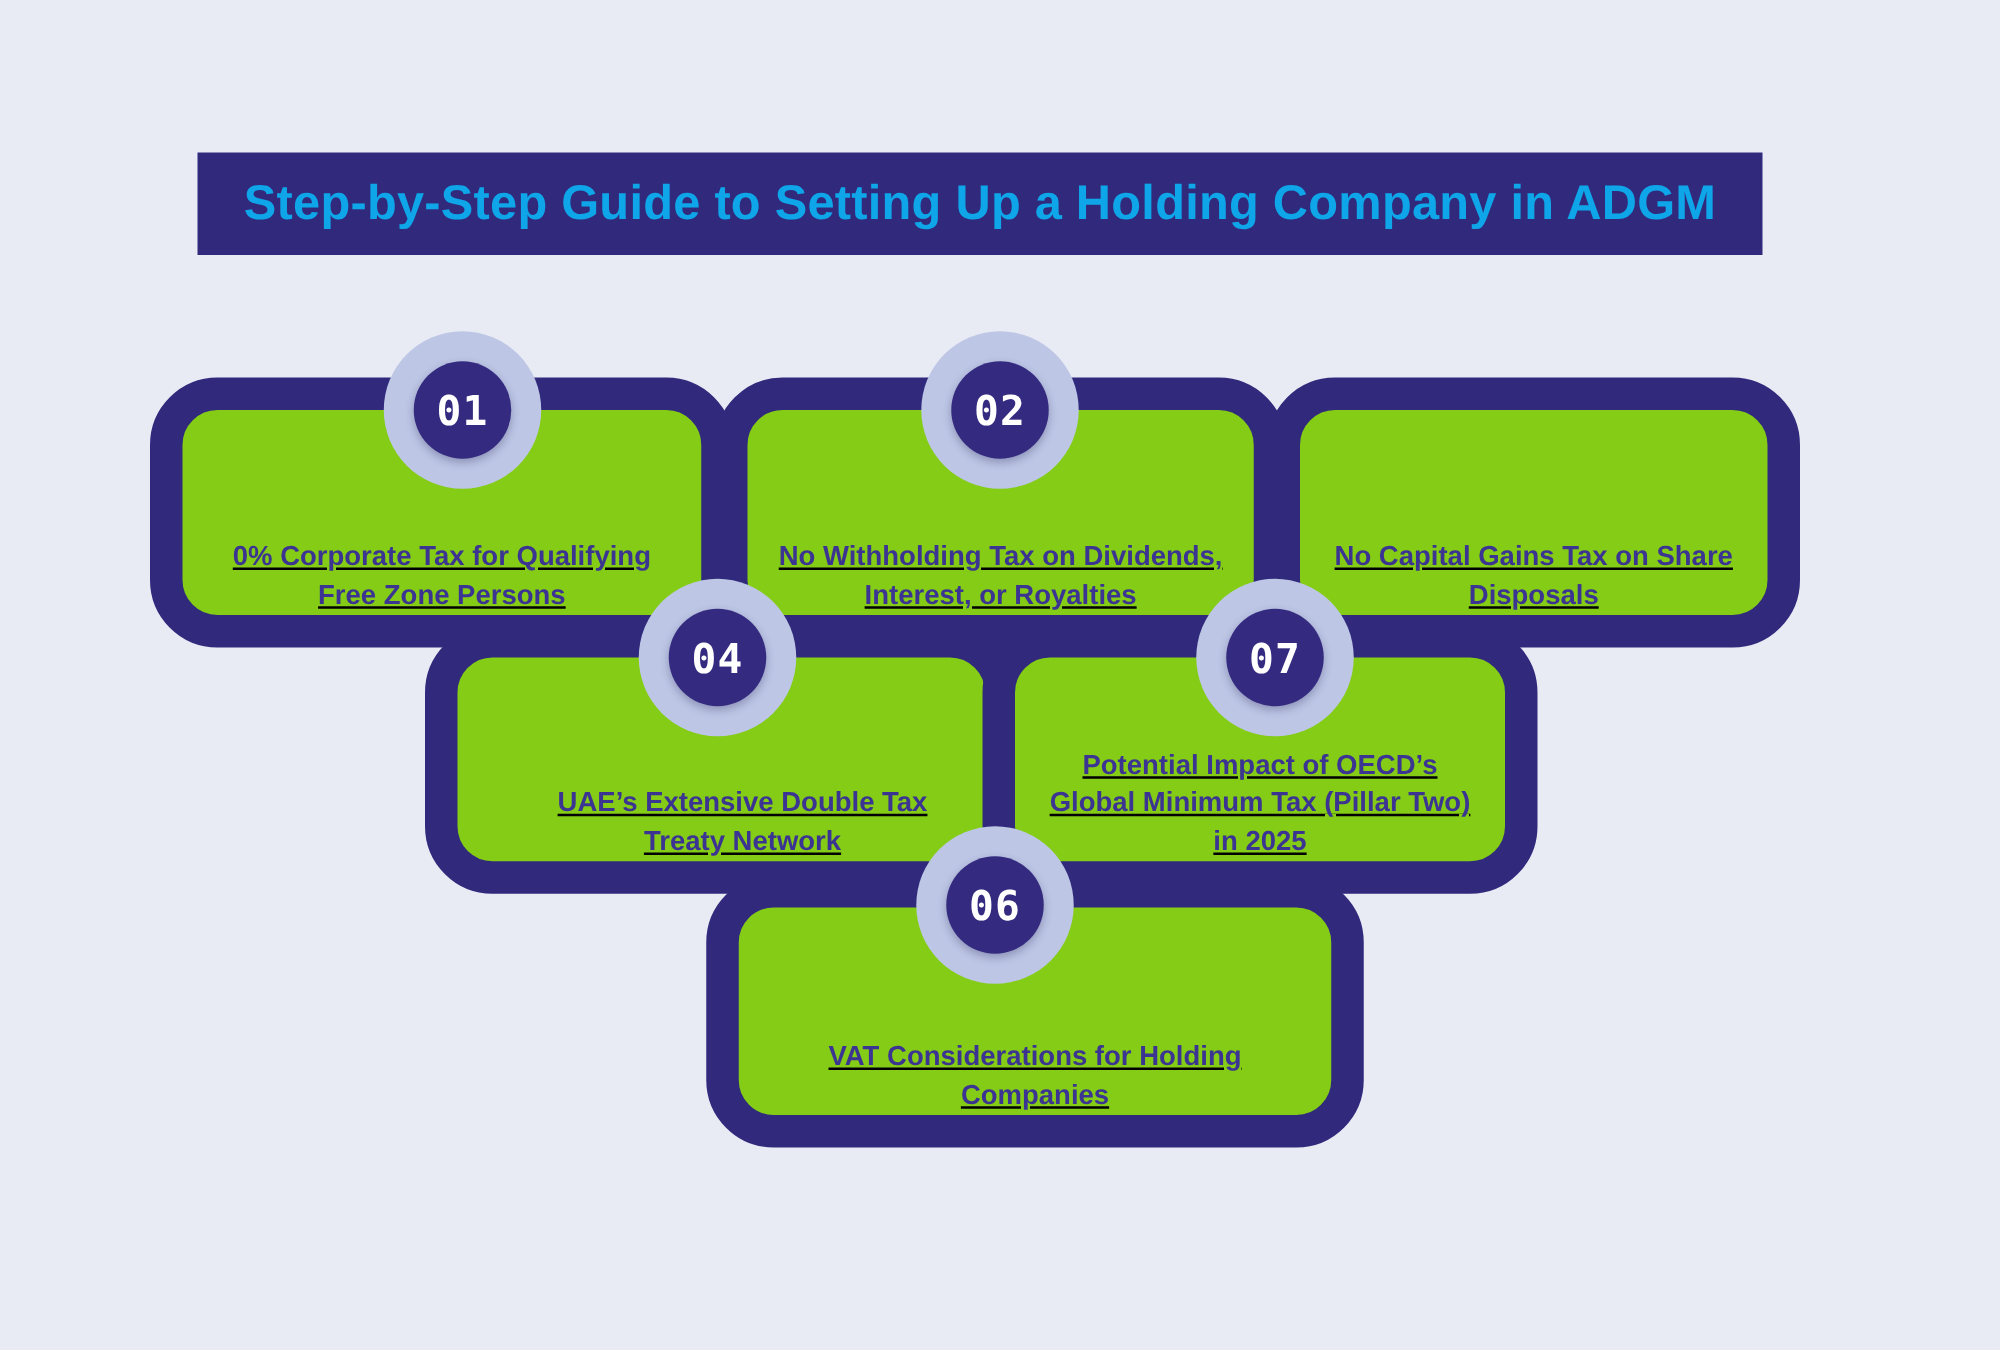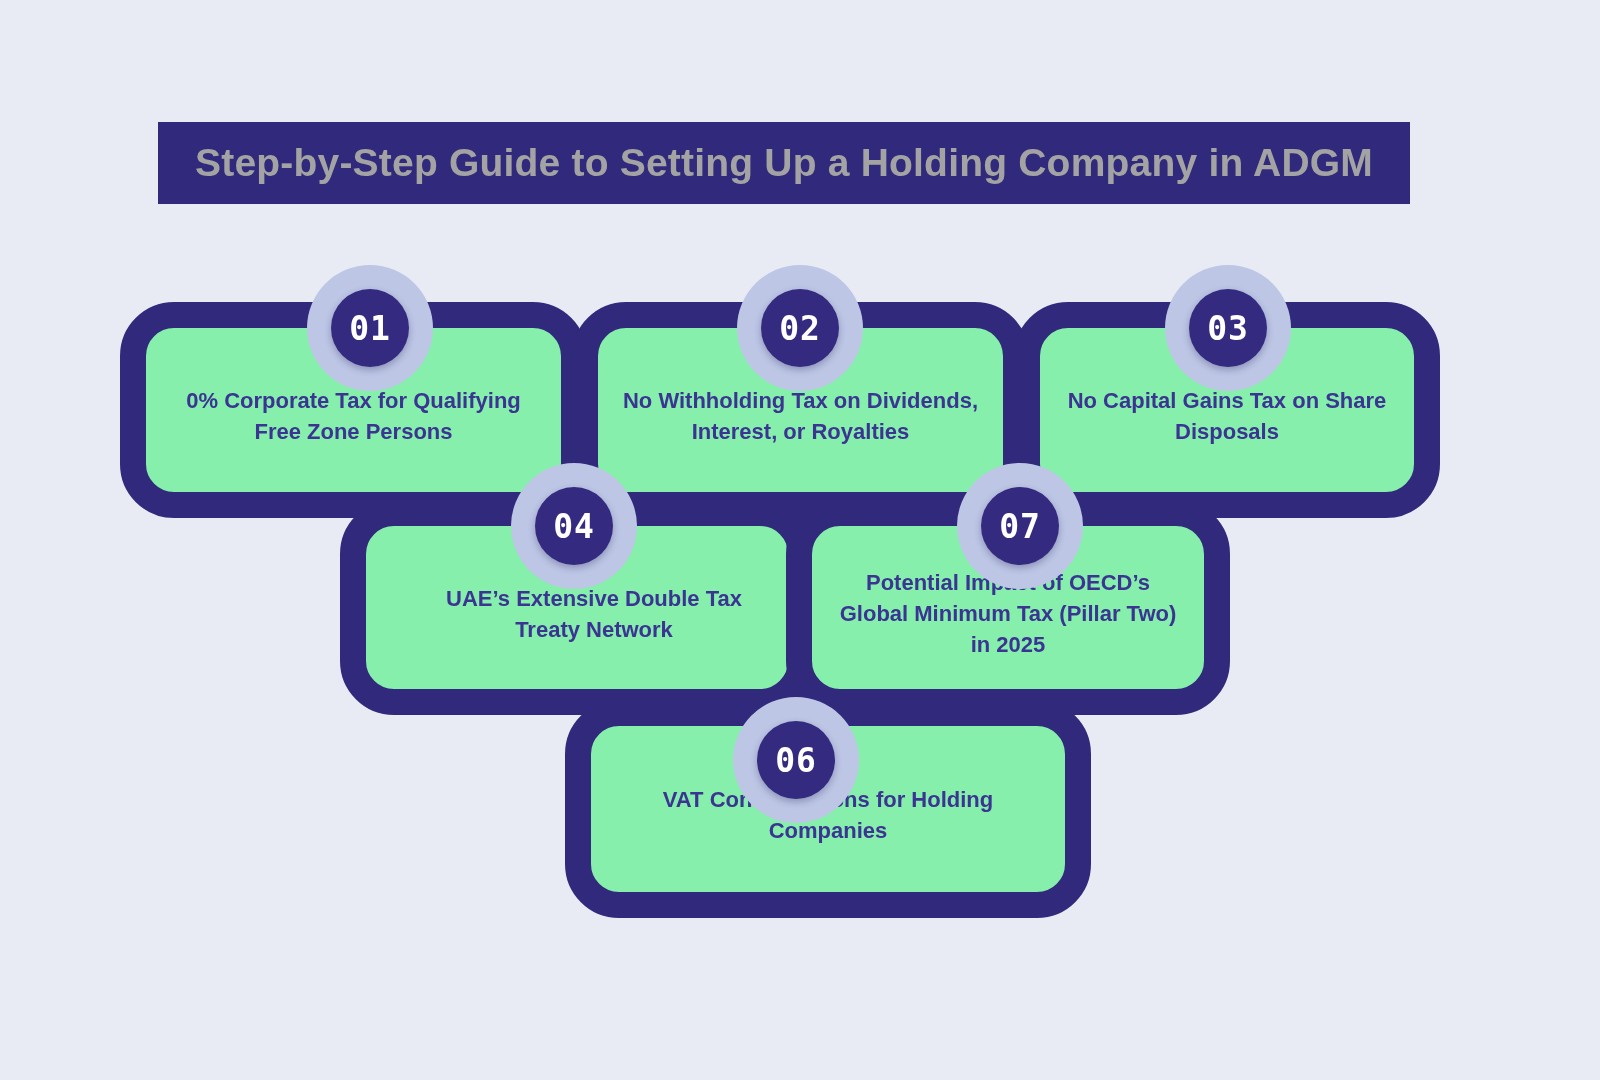--- a/index.html
+++ b/index.html
@@ -26,36 +26,37 @@
     top: 122px;
     width: 1252px;
     height: 82px;
     background: #312a7c;
     display: flex;
     align-items: center;
     justify-content: center;
   }
   .title-bar h1 {
     margin: 0;
-    color: #a3a3a3;
+    color: #0ea5e9;
     font-size: 39px;
     font-weight: bold;
     letter-spacing: 0.2px;
     white-space: nowrap;
   }
   .card {
     position: absolute;
     box-sizing: border-box;
-    background: #86efac;
+    background: #84cc16;
     border: 26px solid #312a7c;
     border-radius: 54px;
     display: flex;
-    align-items: center;
+    align-items: flex-end;
     justify-content: center;
     z-index: 1;
+    text-decoration: underline;
   }
   .card-label {
     margin: 0;
     padding: 14px 6px 0 6px;
     text-align: center;
     color: #3b3492;
     font-size: 22px;
     font-weight: bold;
     line-height: 1.4;
     white-space: pre-line;
@@ -102,21 +103,21 @@
   .c3 { left: 1014px; top: 302px; width: 426px; height: 216px; }
   .c4 { left: 340px;  top: 500px; width: 474px; height: 215px; padding-left: 34px; }
   .c5 { left: 786px;  top: 500px; width: 444px; height: 215px; }
   .c6 { left: 565px;  top: 700px; width: 526px; height: 218px; }
   
   .b1 { left: 370px;  top: 328px; }
   .b2 { left: 800px;  top: 328px; }
   .b3 { left: 1228px; top: 328px; }
   .b4 { left: 574px;  top: 526px; }
   .b5 { left: 1020px; top: 526px; }
-  .b6 { left: 796px;  top: 760px; }
+  .b6 { left: 796px;  top: 724px; }
 </style>
 </head>
 <body>
 
 <div class="stage">
 
   <header class="title-bar">
     <h1>Step-by-Step Guide to Setting Up a Holding Company in ADGM</h1>
   </header>
 
@@ -151,26 +152,20 @@
     <span class="circle">
       <span class="num">01</span>
     </span>
   </div>
   <div class="badge b2">
     <span class="halo"></span>
     <span class="circle">
       <span class="num">02</span>
     </span>
   </div>
-  <div class="badge b3">
-    <span class="halo"></span>
-    <span class="circle">
-      <span class="num">03</span>
-    </span>
-  </div>
   <div class="badge b4">
     <span class="halo"></span>
     <span class="circle">
       <span class="num">04</span>
     </span>
   </div>
   <div class="badge b5">
     <span class="halo"></span>
     <span class="circle">
       <span class="num">07</span>

